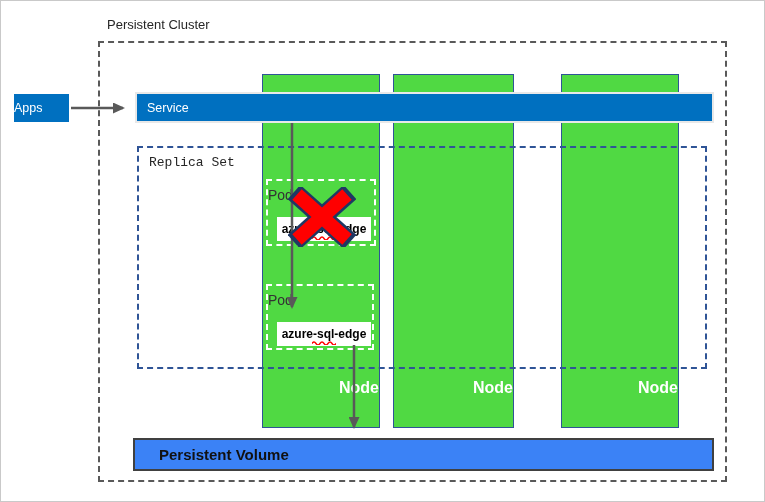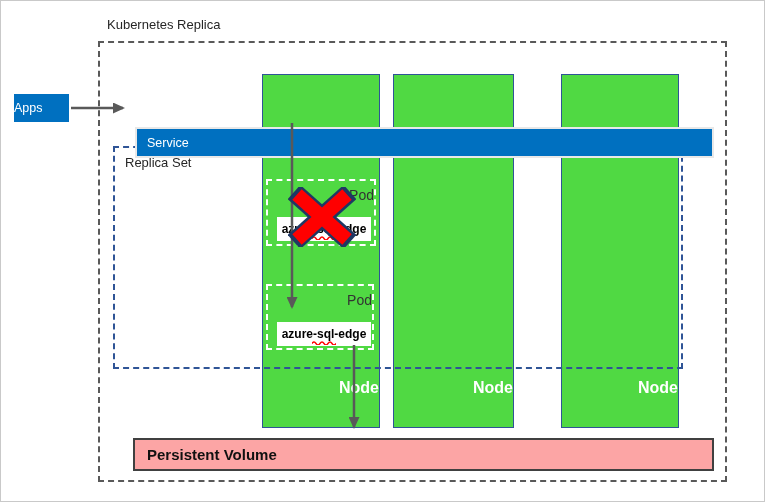--- a/index.html
+++ b/index.html
@@ -40,21 +40,20 @@
   
   .service-bar {
     position: absolute; left: 134px; top: 91px; width: 579px; height: 31px;
     background: var(--c-accent-blue, #0070C0);
     border: 2px solid var(--c-service-edge, #E8E8E8);
     color: var(--c-text-white, #fff);
     font-size: 12.5px;
     display: flex; align-items: center;
     padding-left: 10px;
     z-index: 4;
-    margin-top: 35px;
   }
 
   
   .node {
     position: absolute; top: 73px; height: 354px;
     background: var(--c-node-green, #50D943);
     border: 1px solid var(--c-node-border, #2F5496);
     z-index: 2;
   }
   .node-1 { left: 261px; width: 118px; }
@@ -62,41 +61,42 @@
   .node-3 { left: 560px; width: 118px; }
   .node-label {
     position: absolute; top: 304px; left: 0; width: 100%;
     text-align: right;
     color: var(--c-text-white, #fff);
     font-size: 16px; font-weight: bold;
   }
 
   
   .replica-box {
-    position: absolute; left: 112px; top: 145px; width: 570px; height: 223px;
+    position: absolute; left: 136px; top: 145px; width: 570px; height: 223px;
     border: 2px dashed var(--c-replica-border, #2F5496);
     z-index: 3;
     pointer-events: none;
+    font-family: Liberation Mono, monospace;
   }
   .replica-label {
     position: absolute; left: 10px; top: 7px;
     font-size: 13px; color: var(--c-text-dark, #262626);
   }
 
   
   .pod {
     position: absolute;
     border: 2px dashed var(--c-pod-border, #ffffff);
     z-index: 5;
   }
   .pod-1 { left: 265px; top: 178px; width: 110px; height: 67px; }
   .pod-2 { left: 265px; top: 283px; width: 108px; height: 66px; }
   .pod-label {
     position: absolute; top: 6px; left: 0; width: 100%;
-    text-align: right;
+    text-align: left;
     font-size: 14px; color: #333333;
   }
   .container-label {
     position: absolute; left: 9px; top: 36px; width: 94px; height: 24px;
     background: #ffffff;
     display: flex; align-items: center; justify-content: center;
     font-size: 12px; font-weight: bold; color: #000000;
   }
   .squiggle {
     position: absolute; left: 50%; bottom: 1px;
@@ -116,34 +116,34 @@
   .fail-x {
     position: absolute; left: 287px; top: 186px;
     z-index: 7; pointer-events: none;
   }
   .fail-x .x-outline { stroke: var(--c-fail-outline, #1F3864); stroke-width: 19; }
   .fail-x .x-fill    { stroke: var(--c-fail-red, #FF0000);     stroke-width: 14; }
 
   
   .pv-box {
     position: absolute; left: 132px; top: 437px; width: 581px; height: 33px;
-    background: #fca5a5;
+    background: #3b82f6;
     border: 2px solid var(--c-pv-border, #404040);
     display: flex; align-items: center;
-    padding-left: 12px;
+    padding-left: 24px;
     font-size: 15px; font-weight: bold; color: #111111;
     z-index: 5;
   }
 </style>
 </head>
 <body>
 
 <div class="canvas">
 
-  <span class="cluster-title">Kubernetes Replica</span>
+  <span class="cluster-title">Persistent Cluster</span>
   <div class="cluster-box"></div>
 
   <div class="apps-box">
     <span>Apps</span>
   </div>
 
   <div class="node node-1">
     <span class="node-label">Node</span>
   </div>
   <div class="node node-2">

